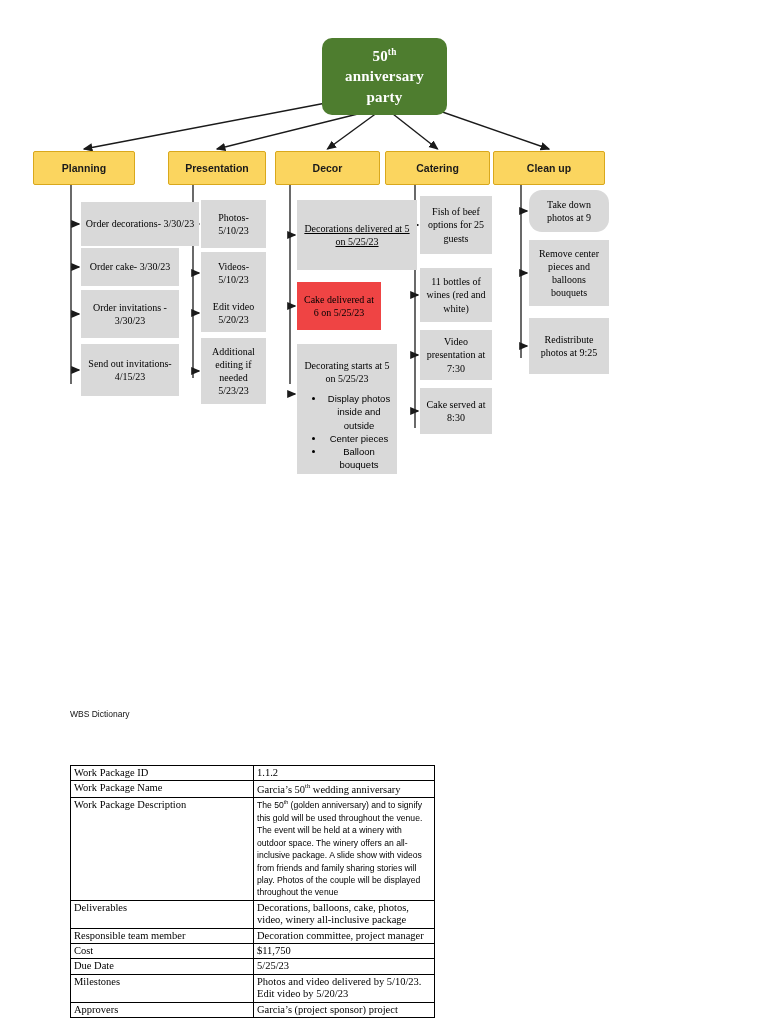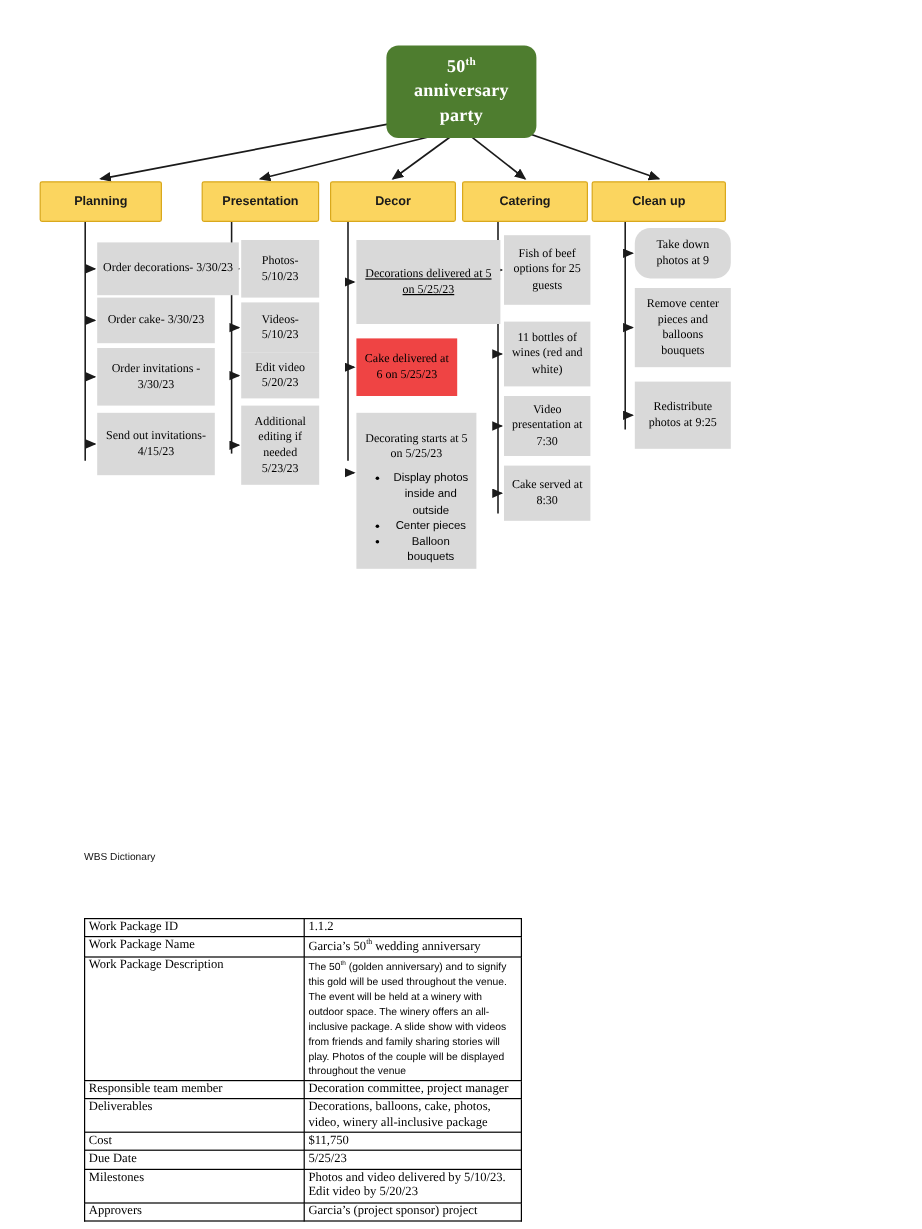--- a/index.html
+++ b/index.html
@@ -263,28 +263,28 @@
         </tr>
         <tr>
           <td class="k">Work Package Name</td>
           <td class="v">Garcia’s 50<sup>th</sup> wedding anniversary</td>
         </tr>
         <tr>
           <td class="k">Work Package Description</td>
           <td class="v sans">The 50<sup>th</sup> (golden anniversary) and to signify this gold will be used throughout the venue. The event will be held at a winery with outdoor space. The winery offers an all-inclusive package. A slide show with videos from friends and family sharing stories will play. Photos of the couple will be displayed throughout the venue</td>
         </tr>
         <tr>
+          <td class="k">Deliverables</td>
+          <td class="v">Decorations, balloons, cake, photos, video, winery all-inclusive package</td>
+        </tr>
+        <tr>
           <td class="k">Responsible team member</td>
           <td class="v">Decoration committee, project manager</td>
         </tr>
         <tr>
-          <td class="k">Deliverables</td>
-          <td class="v">Decorations, balloons, cake, photos, video, winery all-inclusive package</td>
-        </tr>
-        <tr>
           <td class="k">Cost</td>
           <td class="v">$11,750</td>
         </tr>
         <tr>
           <td class="k">Due Date</td>
           <td class="v">5/25/23</td>
         </tr>
         <tr>
           <td class="k">Milestones</td>
           <td class="v">Photos and video delivered by 5/10/23. Edit video by 5/20/23</td>

